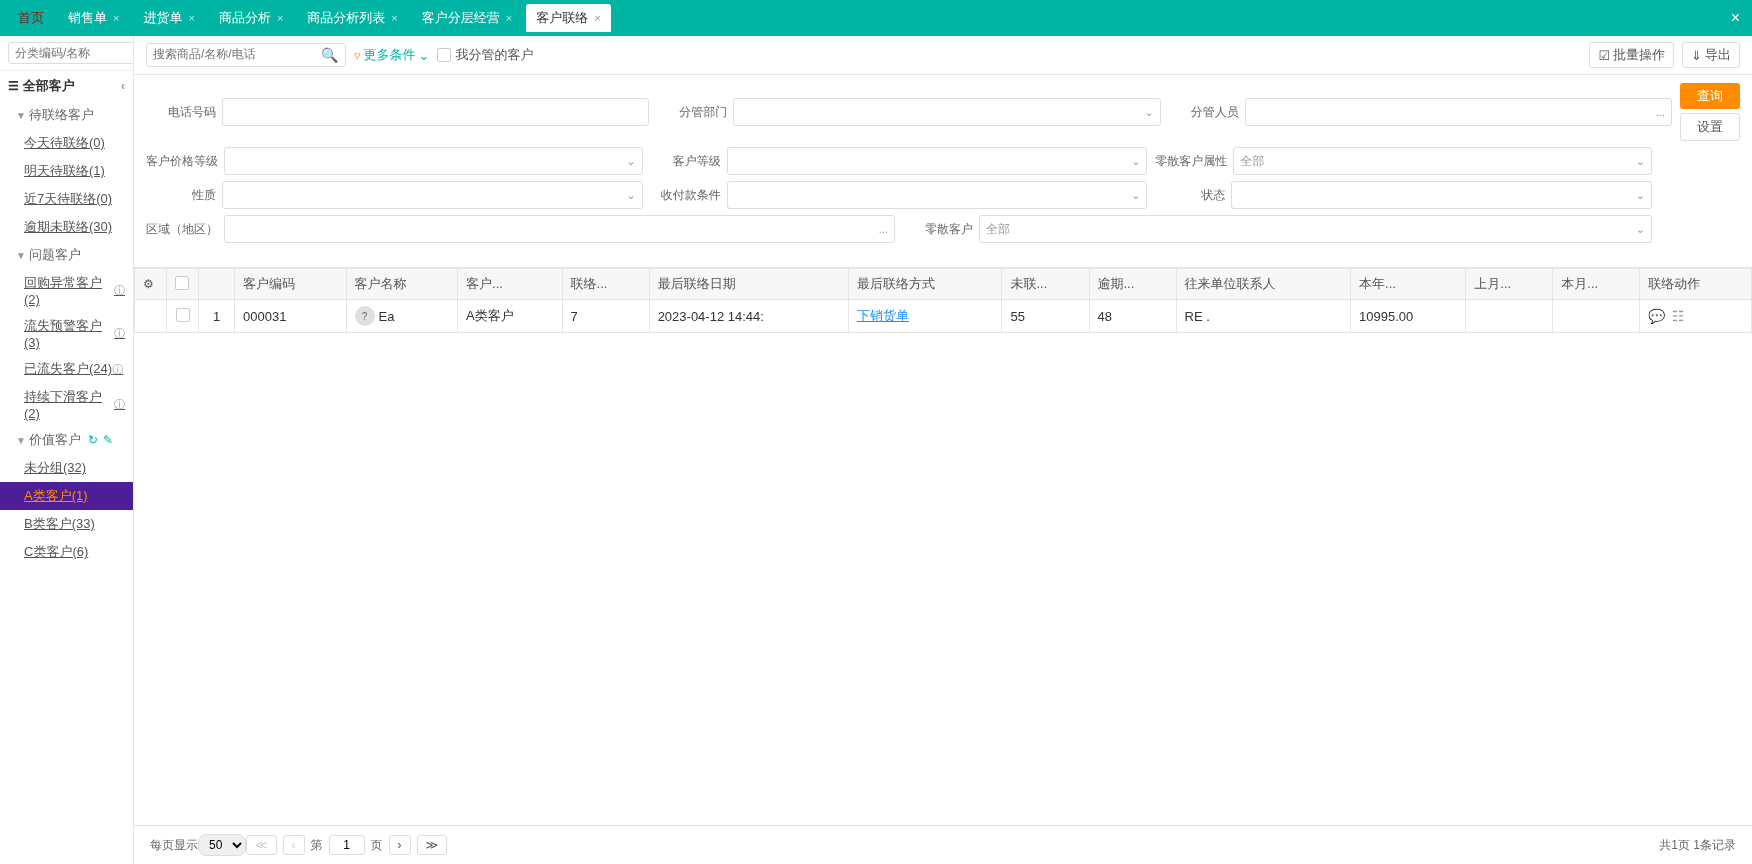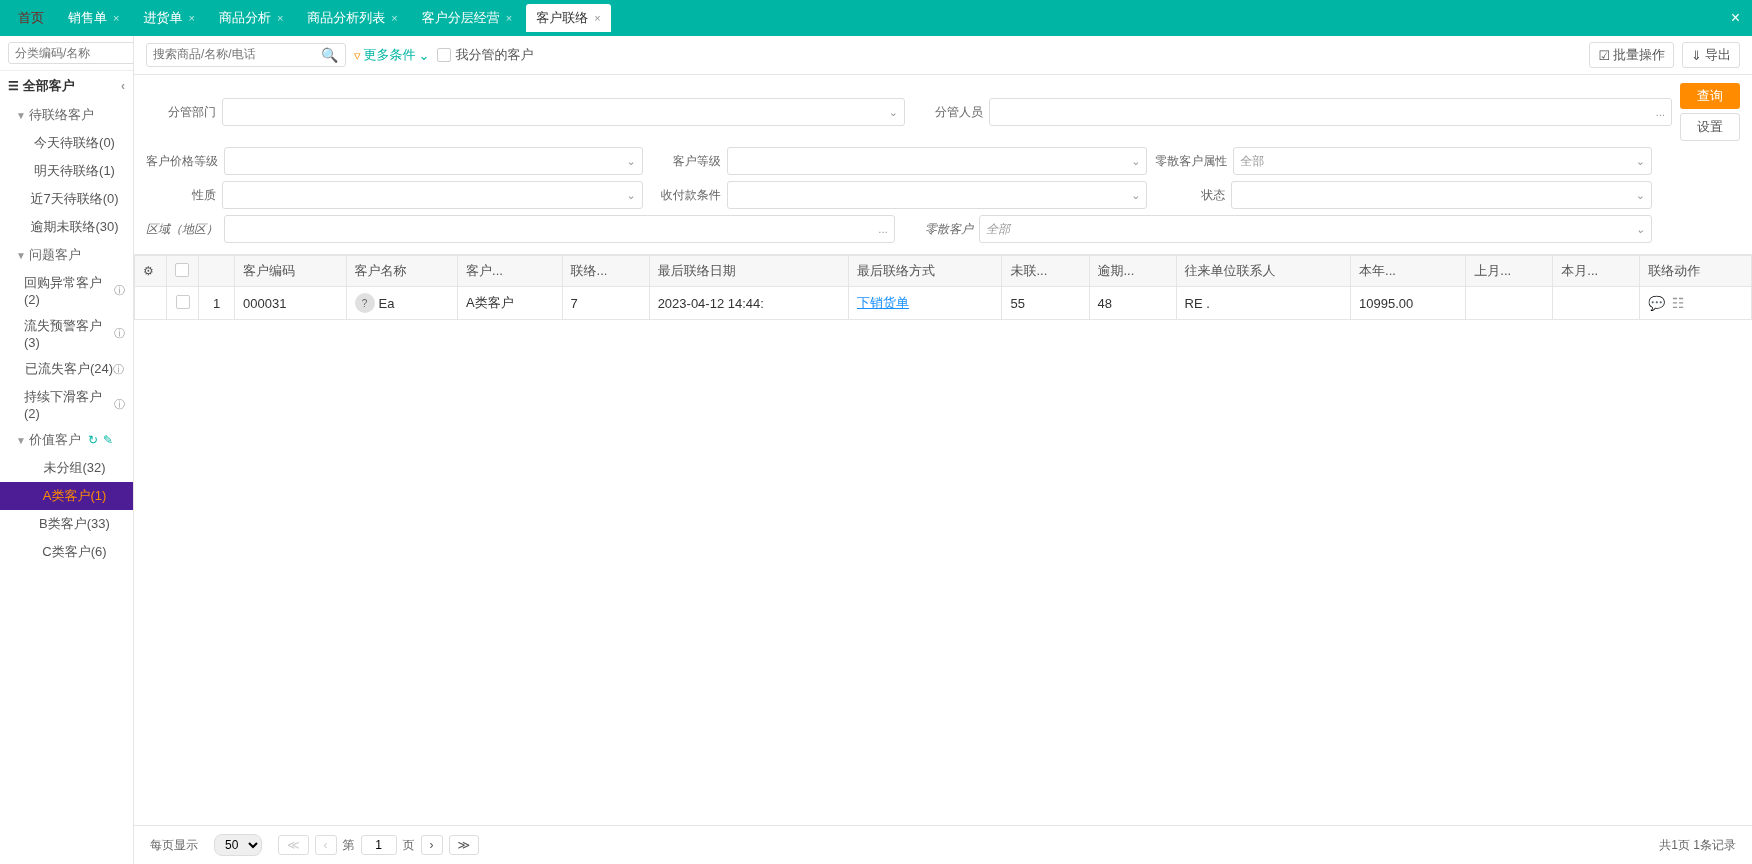--- a/index.html
+++ b/index.html
@@ -85,21 +85,22 @@
       gap: 3px;
     }
     .sidebar-group-label .triangle { font-size: 10px; color: #999; }
     .sidebar-item {
       padding: 5px 8px 5px 24px;
       color: #555;
       cursor: pointer;
       font-size: 12px;
       display: flex;
       align-items: center;
-      justify-content: center;
+      justify-content: flex-start;
+      text-decoration: underline;
     }
     .sidebar-item.active { background: #4c1d95; color: #ff8c00; }
     .sidebar-item .help-icon { color: #999; font-size: 11px; }
 
     
     .content-area {
       flex: 1;
       display: flex;
       flex-direction: column;
       overflow: hidden;
@@ -163,21 +164,21 @@
       background: #fff;
       border-bottom: 1px solid #e5e5e5;
       padding: 8px 12px;
     }
     .filter-row {
       display: flex;
       align-items: center;
       gap: 8px;
       margin-bottom: 6px;
     }
-    .filter-row:last-child { margin-bottom: 3px; font-style: italic; }
+    .filter-row:last-child { margin-bottom: 16px; }
     .filter-field {
       display: flex;
       align-items: center;
       flex: 1;
       gap: 6px;
       min-width: 0;
     }
     .filter-label {
       color: #666;
       font-size: 12px;
@@ -269,21 +270,21 @@
     .action-icon { color: #999; cursor: pointer; font-size: 14px; }
 
     
     .table-footer {
       display: flex;
       align-items: center;
       justify-content: center;
       padding: 8px 16px;
       background: #fff;
       border-top: 1px solid #e5e5e5;
-      gap: 16px;
+      gap: 0;
     }
     .per-page-label { color: #666; font-size: 12px; }
     .per-page-select {
       border: 1px solid #ddd;
       border-radius: 8px;
       padding: 2px 6px;
       font-size: 12px;
       cursor: pointer;
     }
     .pagination { display: flex; align-items: center; gap: 6px; }
@@ -460,20 +461,26 @@
         <div class="btn-export">
           <span>⇓</span>
           <span>导出</span>
         </div>
       </div>
     </div>
 
     <div class="advanced-filter">
 
       <div class="filter-row">
+        <div class="filter-field">
+          <span class="filter-label">电话号码</span>
+          <div class="filter-input-box">
+            <span class="filter-input-text"></span>
+          </div>
+        </div>
         <div class="filter-field">
           <span class="filter-label">分管部门</span>
           <div class="filter-input-box">
             <span class="filter-input-text"></span>
             <span class="chevron">⌄</span>
           </div>
         </div>
         <div class="filter-field">
           <span class="filter-label">分管人员</span>
           <div class="filter-input-box">

